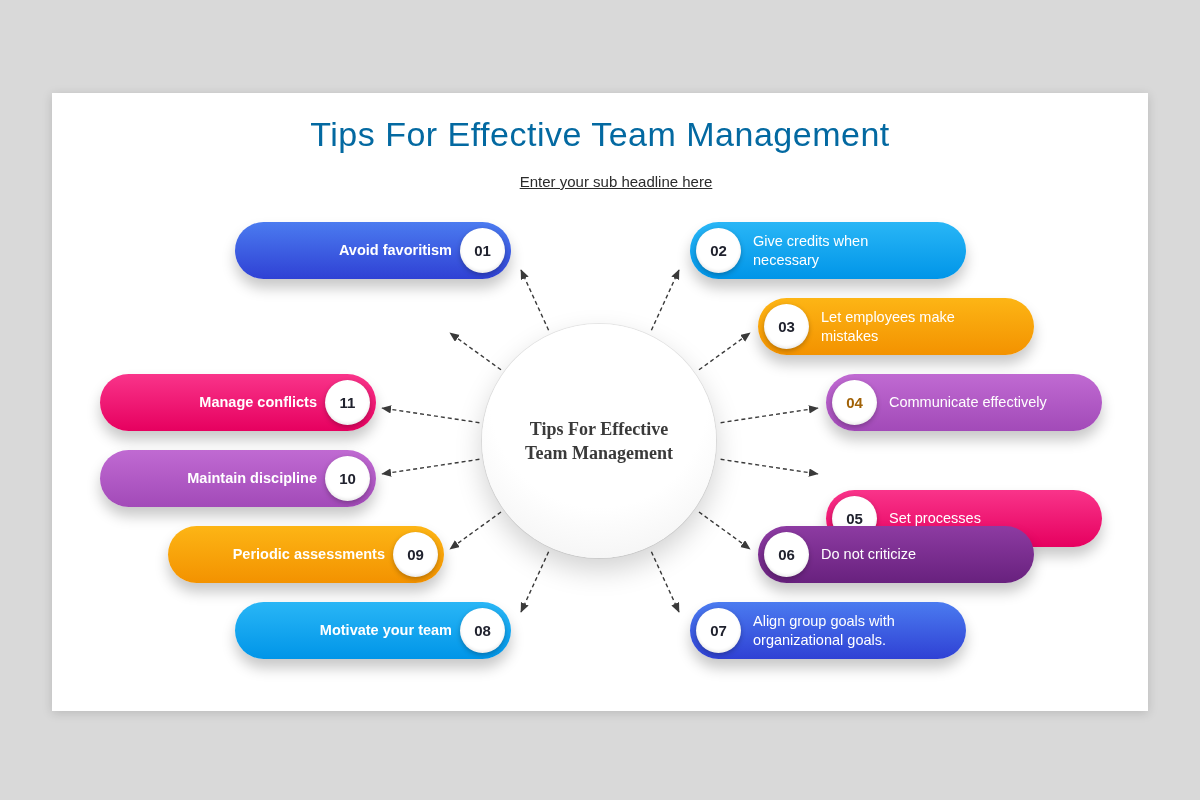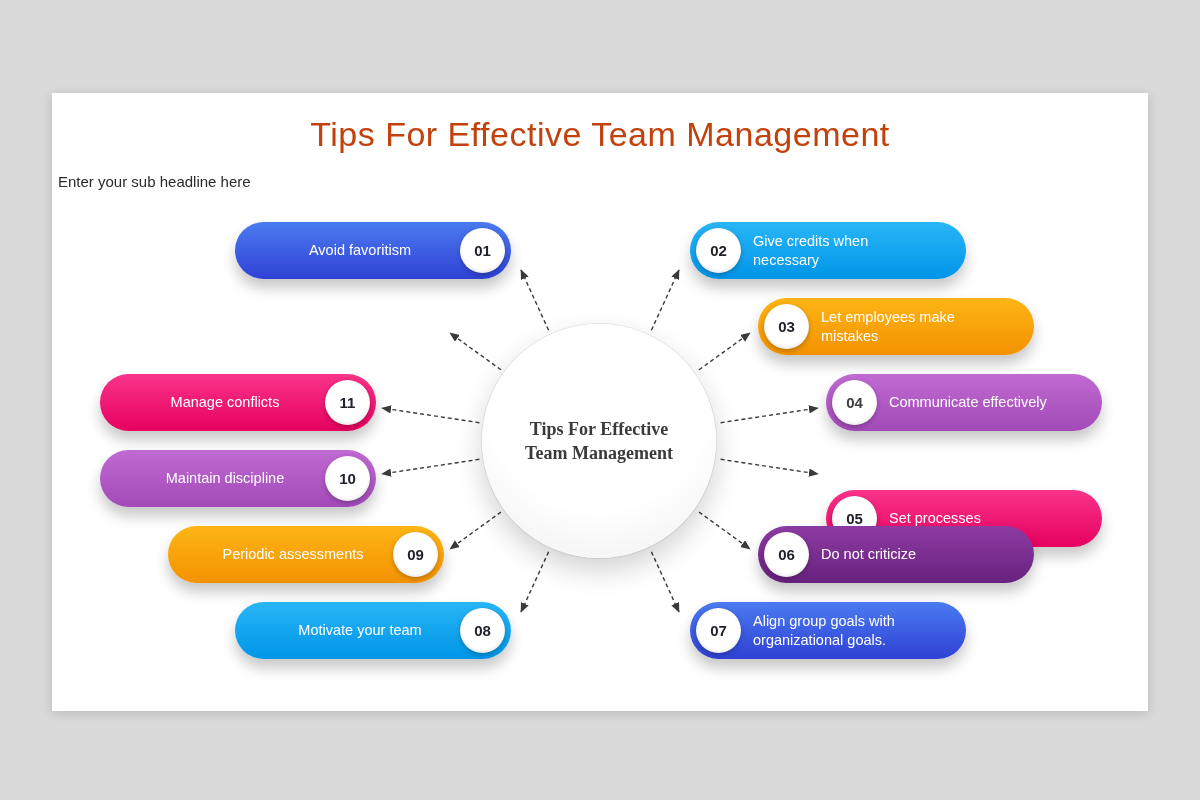--- a/index.html
+++ b/index.html
@@ -7,26 +7,26 @@
     width:1200px;height:800px;position:relative;overflow:hidden;
     background:#d9d9d9;
     font-family:"Liberation Sans", sans-serif;
   }
   .slide{
     position:absolute;left:52px;top:93px;width:1096px;height:618px;
     background:#ffffff;box-shadow:0 2px 10px rgba(0,0,0,0.15);
   }
   .title{
     position:absolute;top:22px;left:0;width:100%;margin:0;
-    text-align:center;font-size:34px;font-weight:400;color:#c2410c;
+    text-align:center;font-size:34px;font-weight:400;color:#0369a1;
     letter-spacing:0.5px;
   }
   .subtitle{
-    position:absolute;top:80px;left:6px;width:100%;margin:0;
-    font-size:15px;font-weight:400;color:#2b2b2b;
+    position:absolute;top:80px;left:16px;width:100%;margin:0;
+    text-align:center;font-size:15px;font-weight:400;color:#2b2b2b;text-decoration:underline;
   }
   .connectors{
     position:absolute;left:0;top:0;width:1096px;height:618px;
     pointer-events:none;
   }
   .connectors line{stroke-width:1.4;stroke-dasharray:4 3;fill:none;}
   .center-circle{
     position:absolute;left:430px;top:231px;width:234px;height:234px;
     border-radius:50%;
     background:radial-gradient(circle at 50% 32%, #ffffff 55%, #efefef 100%);
@@ -43,21 +43,21 @@
   .pill .num{
     flex:0 0 auto;width:45px;height:45px;border-radius:50%;
     background:#ffffff;
     box-shadow:0 2px 5px rgba(0,0,0,0.25), inset 0 -2px 3px rgba(0,0,0,0.08);
     display:flex;align-items:center;justify-content:center;
     font-size:15px;font-weight:bold;
   }
   .pill .pill-label{
     flex:1 1 auto;color:#ffffff;font-size:14.5px;line-height:1.3;
   }
-  .pill.side-left .pill-label{text-align:center;padding:0 8px 0 33px;}
+  .pill.side-left .pill-label{text-align:right;padding:0 8px 0 33px;font-weight:bold;}
   .pill.side-left .num{margin-right:6px;}
   .pill.side-right .num{margin-left:6px;}
   .pill.side-right .pill-label{text-align:left;padding:0 42px 0 12px;}
 </style>
 </head>
 <body>
 
 <div class="slide">
 
   <h1 class="title">Tips For Effective Team Management</h1>
@@ -113,21 +113,21 @@
 
   <div class="pill side-right" style="left: 638px; top: 129px; background: linear-gradient(rgb(41, 182, 246), rgb(0, 149, 232));">
     <span class="num" style="color: rgb(32, 34, 46);">02</span>
     <span class="pill-label">Give credits when necessary</span>
   </div>
   <div class="pill side-right" style="left: 706px; top: 205px; background: linear-gradient(rgb(253, 181, 21), rgb(243, 146, 0));">
     <span class="num" style="color: rgb(32, 34, 46);">03</span>
     <span class="pill-label">Let employees make mistakes</span>
   </div>
   <div class="pill side-right" style="left: 774px; top: 281px; background: linear-gradient(rgb(192, 106, 210), rgb(162, 74, 184));">
-    <span class="num" style="color: #404040;">04</span>
+    <span class="num" style="color: #a16207;">04</span>
     <span class="pill-label">Communicate effectively</span>
   </div>
   <div class="pill side-right" style="left: 774px; top: 357px; background: linear-gradient(rgb(249, 52, 138), rgb(230, 0, 95)); margin-top: 40px;">
     <span class="num" style="color: rgb(32, 34, 46);">05</span>
     <span class="pill-label">Set processes</span>
   </div>
   <div class="pill side-right" style="left: 706px; top: 433px; background: linear-gradient(rgb(141, 59, 162), rgb(104, 33, 126));">
     <span class="num" style="color: rgb(32, 34, 46);">06</span>
     <span class="pill-label">Do not criticize</span>
   </div>

